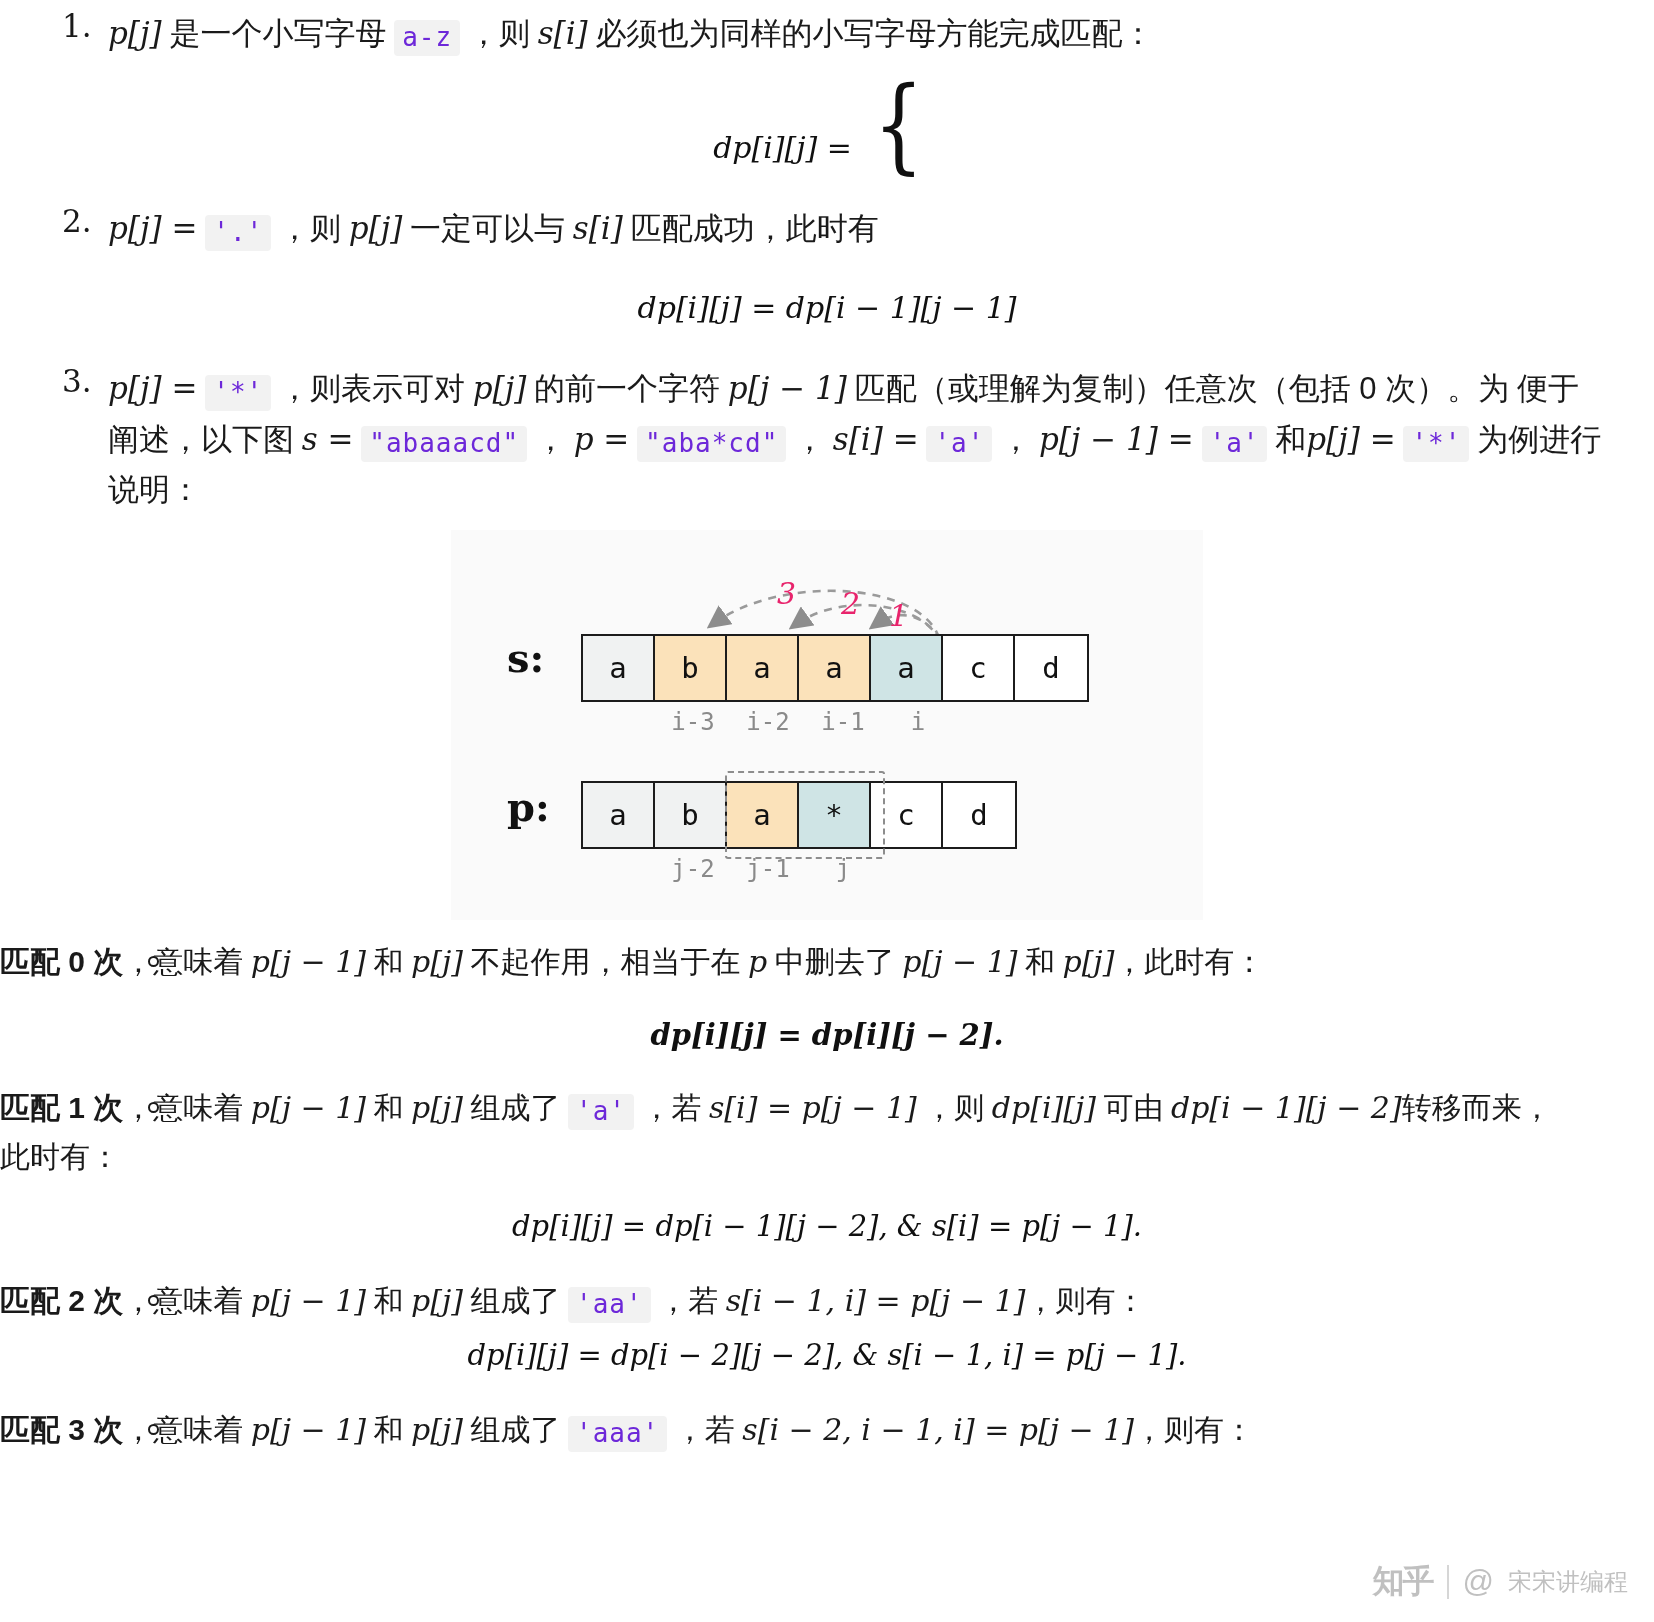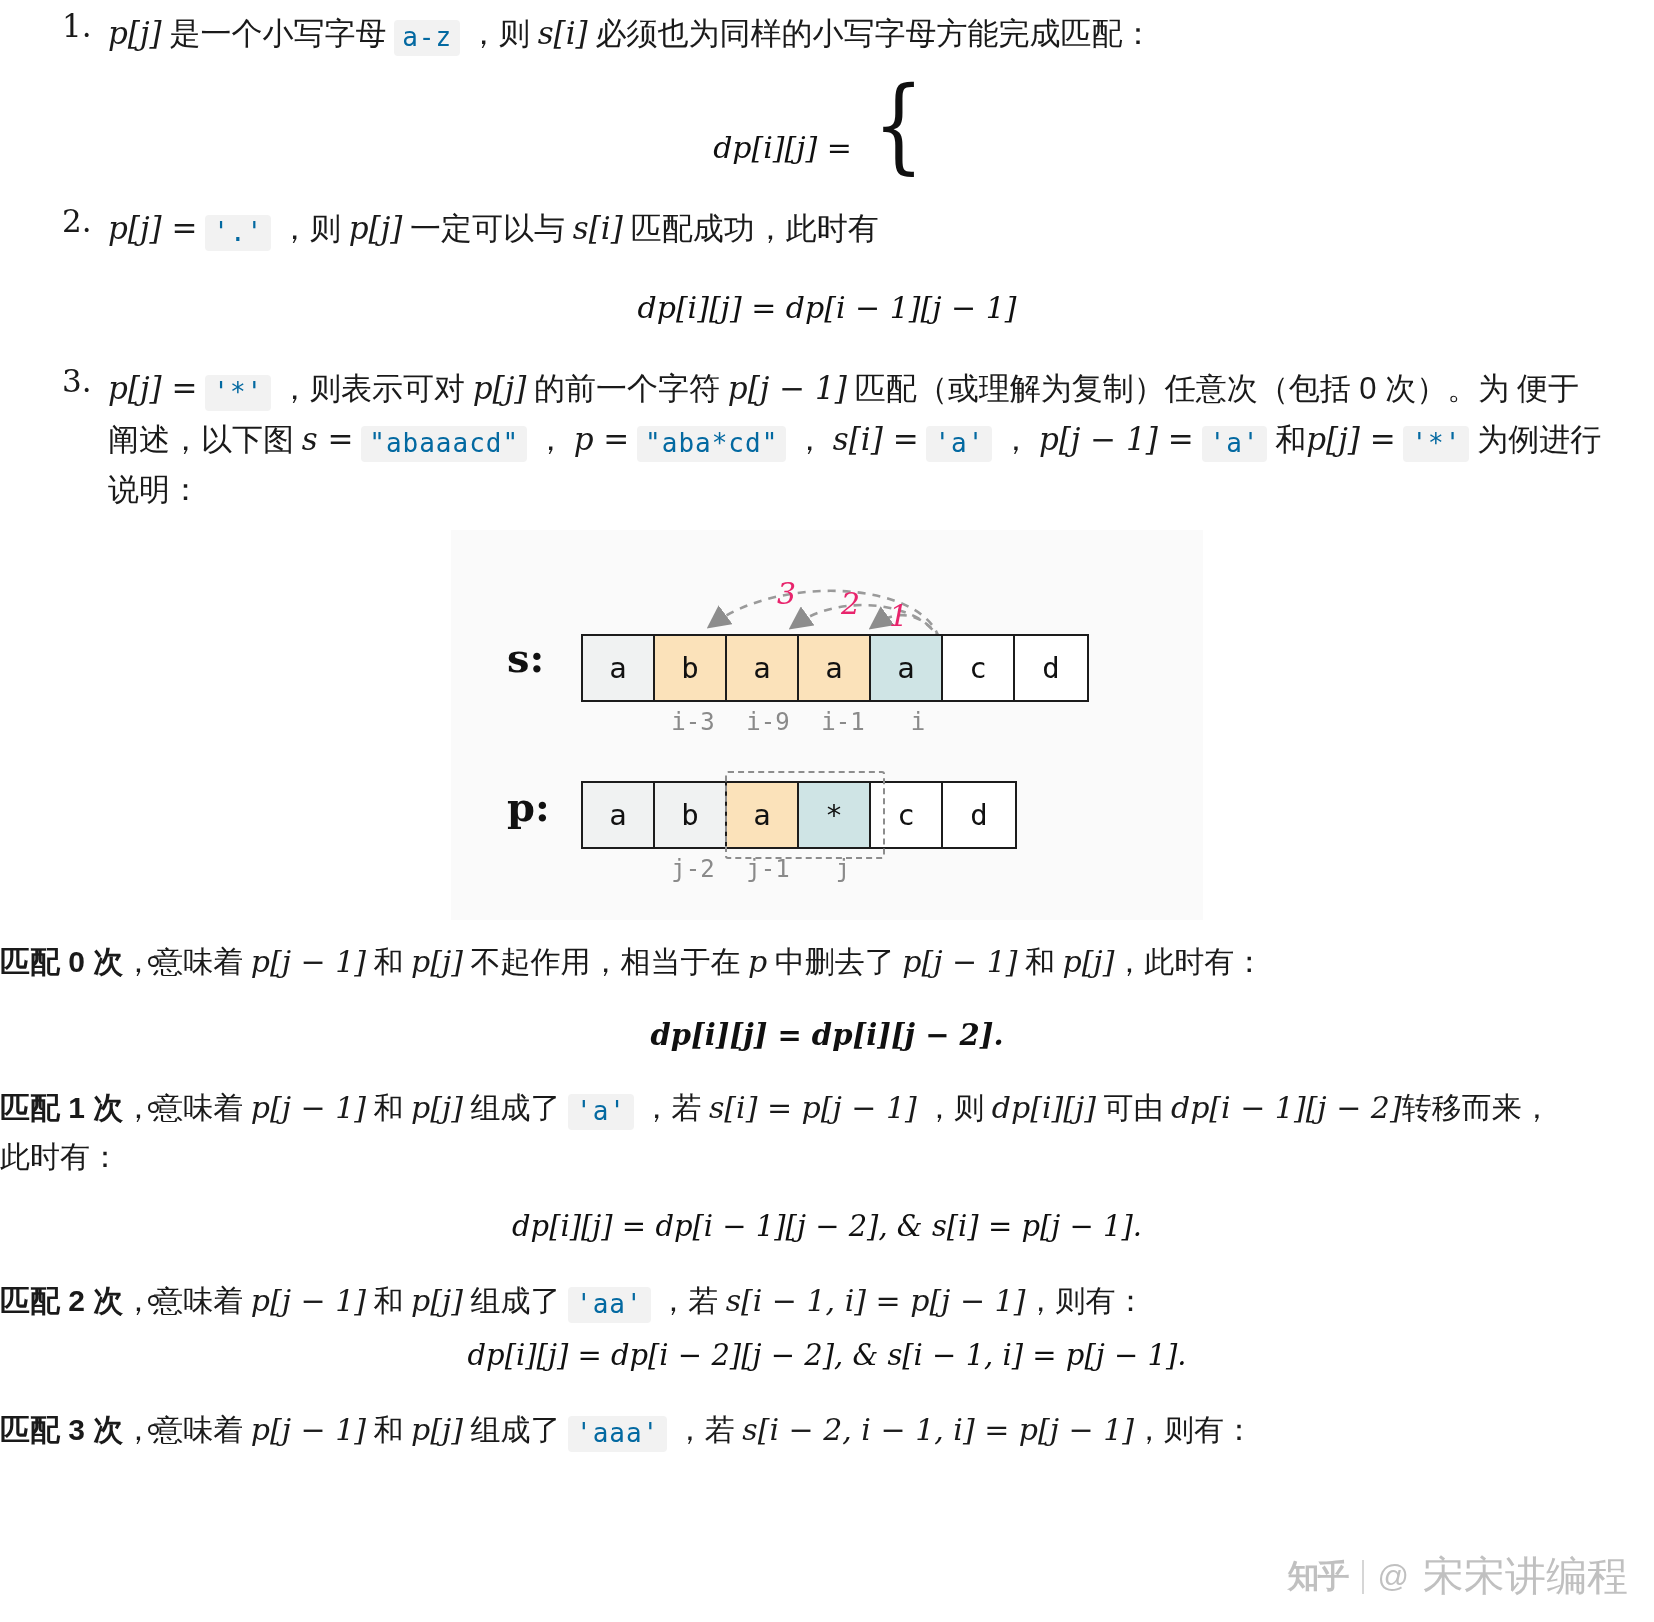--- a/index.html
+++ b/index.html
@@ -13,21 +13,21 @@
     position:relative;
   }
   .math { font-family:"DejaVu Serif", serif; font-style:italic; white-space:nowrap; }
   .cn { font-family:"Liberation Sans", sans-serif; font-style:normal; }
 
   
   .code {
     font-family:"DejaVu Sans Mono", monospace;
     font-style:normal;
     background:#f2f2f2;
-    color:#0369a1;
+    color:#6d28d9;
     border-radius:4px;
     padding:3px 8px;
     font-size:26px;
     letter-spacing:1px;
     display:inline-block;
     line-height:1.15;
     vertical-align:-2px;
   }
 
   
@@ -145,21 +145,21 @@
     letter-spacing:-2px;
   }
   .wm-sep { width:2px; height:34px; background:#bdbdbd; }
   .wm-at {
     font-family:"Liberation Sans", sans-serif;
     font-size:31px;
     color:#9b9b9b;
   }
   .wm-name {
     font-family:"Liberation Sans", sans-serif;
-    font-size:41px;
+    font-size:24px;
     color:#9b9b9b;
   }
 </style>
 </head>
 <body>
 
 <div class="doc">
 
   <ol class="olist">
     <li class="oitem" style="margin-top:8px;">
@@ -254,21 +254,21 @@
       <div class="cell grey">a</div>
       <div class="cell orange">b</div>
       <div class="cell orange">a</div>
       <div class="cell orange">a</div>
       <div class="cell teal">a</div>
       <div class="cell">c</div>
       <div class="cell">d</div>
     </div>
     <div class="idxrow" style="left:130px; top:178px; width:520px; height:30px;">
       <span class="idx" style="left:76px;">i-3</span>
-      <span class="idx" style="left:151px;">i-9</span>
+      <span class="idx" style="left:151px;">i-2</span>
       <span class="idx" style="left:226px;">i-1</span>
       <span class="idx" style="left:301px;">i</span>
     </div>
 
     <div class="rowlabel" style="left:56px; top:253px;">p:</div>
     <div class="cells" style="left:130px; top:251px;">
       <div class="cell grey">a</div>
       <div class="cell grey">b</div>
       <div class="cell orange">a</div>
       <div class="cell teal">*</div>

